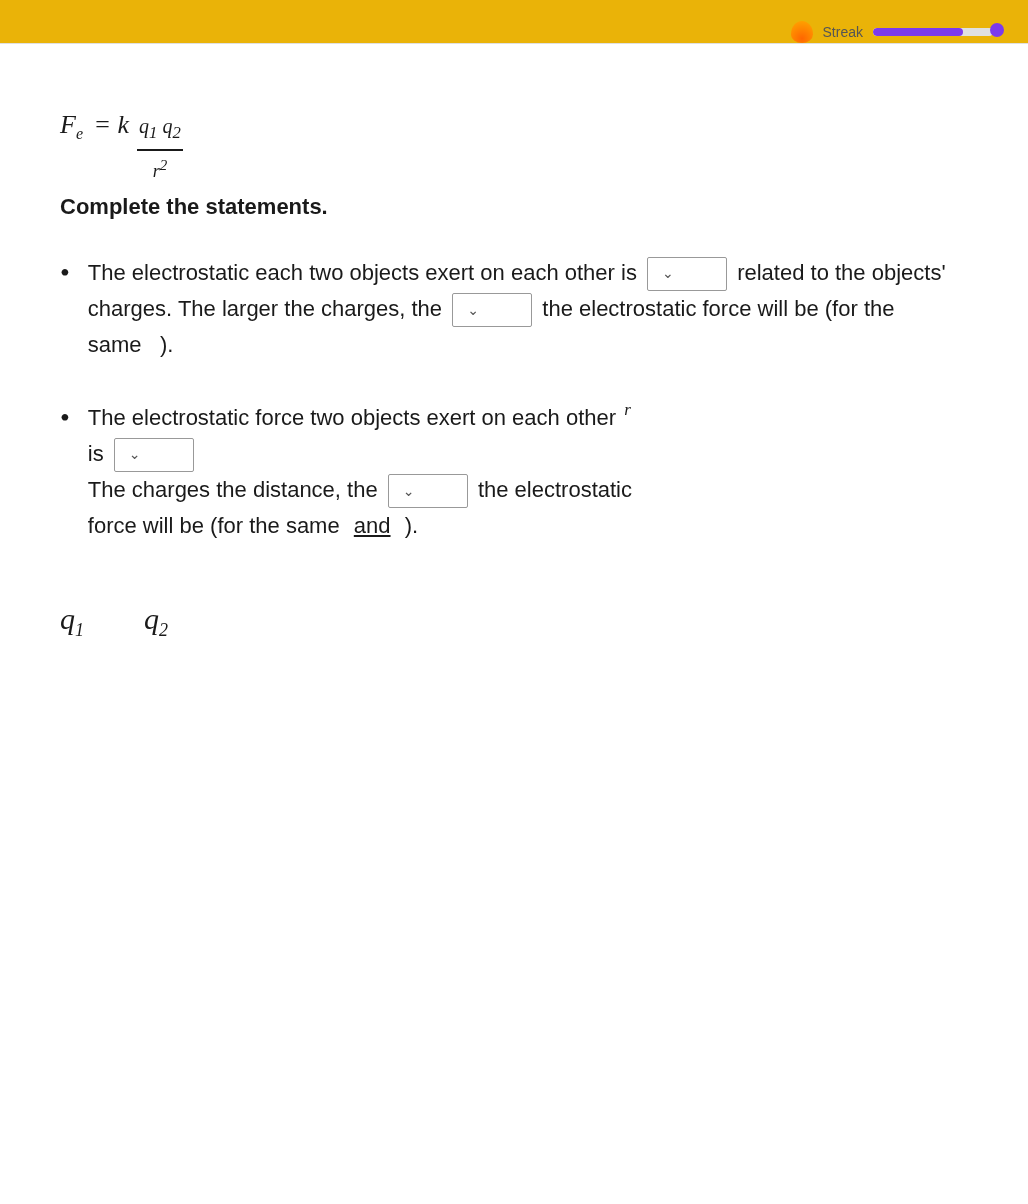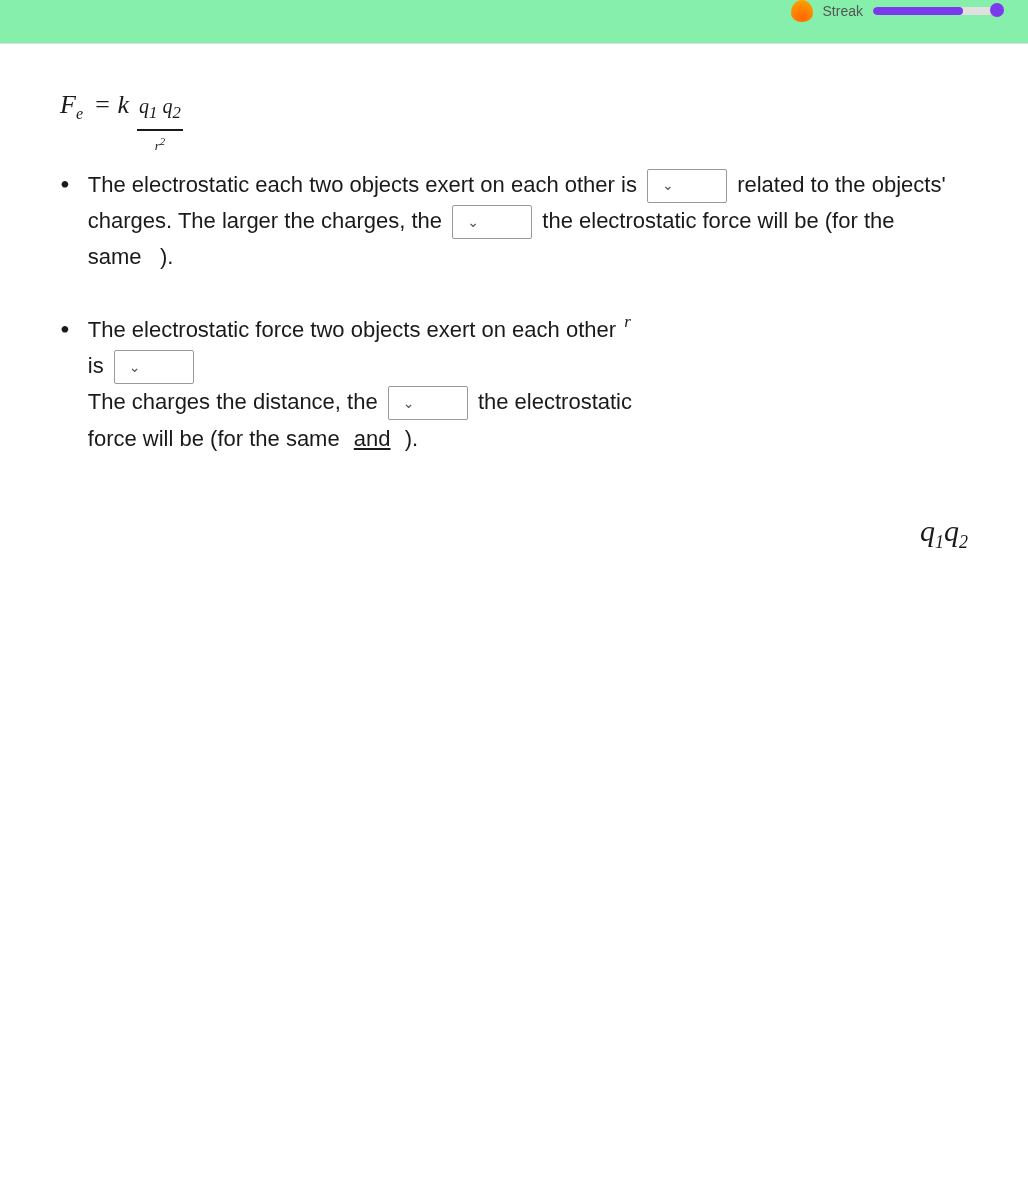--- a/index.html
+++ b/index.html
@@ -8,25 +8,25 @@
       font-family: Georgia, 'Times New Roman', serif;
       background: #ffffff;
       color: #1a1a1a;
       font-size: 22px;
       line-height: 1.6;
       padding: 0;
     }
 
     .header-bar {
       display: flex;
-      align-items: flex-start;
+      align-items: flex-end;
       justify-content: flex-end;
       padding: 0 24px;
       border-bottom: 1px solid #e0e0e0;
-      background: #86efac;
+      background: #eab308;
       min-height: 44px;
     }
 
     .streak-area {
       display: flex;
       align-items: center;
       gap: 10px;
       font-family: Arial, sans-serif;
       font-size: 14px;
       color: #555;
@@ -78,20 +78,21 @@
 
     .formula-section {
       margin-bottom: 10px;
     }
 
     .formula-line {
       display: flex;
       align-items: baseline;
       gap: 4px;
       margin-bottom: 4px;
+      margin-top: 20px;
     }
 
     .formula-text {
       font-style: italic;
       font-size: 26px;
     }
 
     .formula-fraction {
       display: inline-flex;
       flex-direction: column;
@@ -102,21 +103,21 @@
 
     .formula-numerator {
       font-style: italic;
       font-size: 20px;
       border-bottom: 2px solid #1a1a1a;
       padding: 0 2px 2px 2px;
     }
 
     .formula-denominator {
       font-style: italic;
-      font-size: 13px;
+      font-size: 18px;
       padding: 2px 2px 0 2px;
     }
 
     .formula-fe {
       font-style: italic;
       font-size: 26px;
     }
 
     .formula-fe sub {
       font-size: 16px;
@@ -173,22 +174,23 @@
     }
 
     .inline-select-chevron {
       margin-left: 8px;
       font-size: 14px;
       color: #555;
     }
 
     .bottom-symbols {
       display: flex;
-      justify-content: flex-end;
+      justify-content: flex-start;
       align-items: baseline;
+      gap: 60px;
       margin-top: 50px;
       font-style: italic;
       font-family: Georgia, serif;
       font-size: 30px;
     }
 
     .bottom-symbol sub {
       font-size: 18px;
     }
   </style>
@@ -214,20 +216,21 @@
     <div class="formula-line">
       <span class="formula-fe">
         <em>F</em><sub>e</sub>
       </span>
       <span class="formula-text">&nbsp;=&nbsp;<em>k</em></span>
       <span class="formula-fraction">
         <span class="formula-numerator"><em>q</em><sub>1</sub> <em>q</em><sub>2</sub></span>
         <span class="formula-denominator"><em>r</em><sup>2</sup></span>
       </span>
     </div>
+    <div class="complete-heading">Complete the statements.</div>
   </div>
 
   <ul class="bullet-list">
 
     <li class="bullet-item">
       <span class="bullet-dot">•</span>
       <div class="bullet-content">
         <span>The electrostatic each two objects exert on each other is</span>
         <span class="inline-select">
           <span></span>

